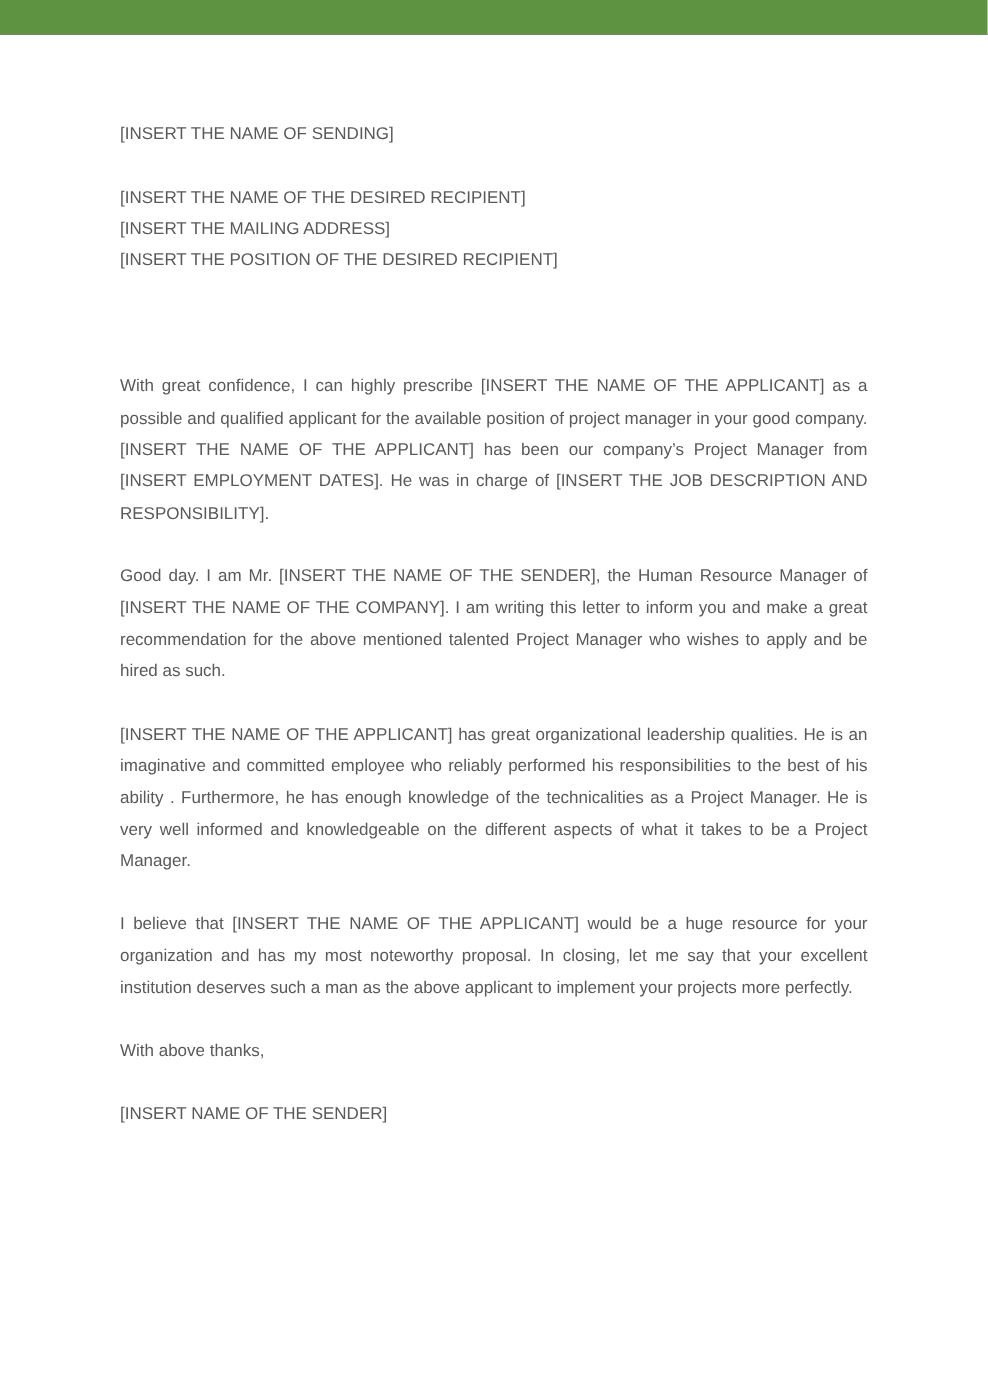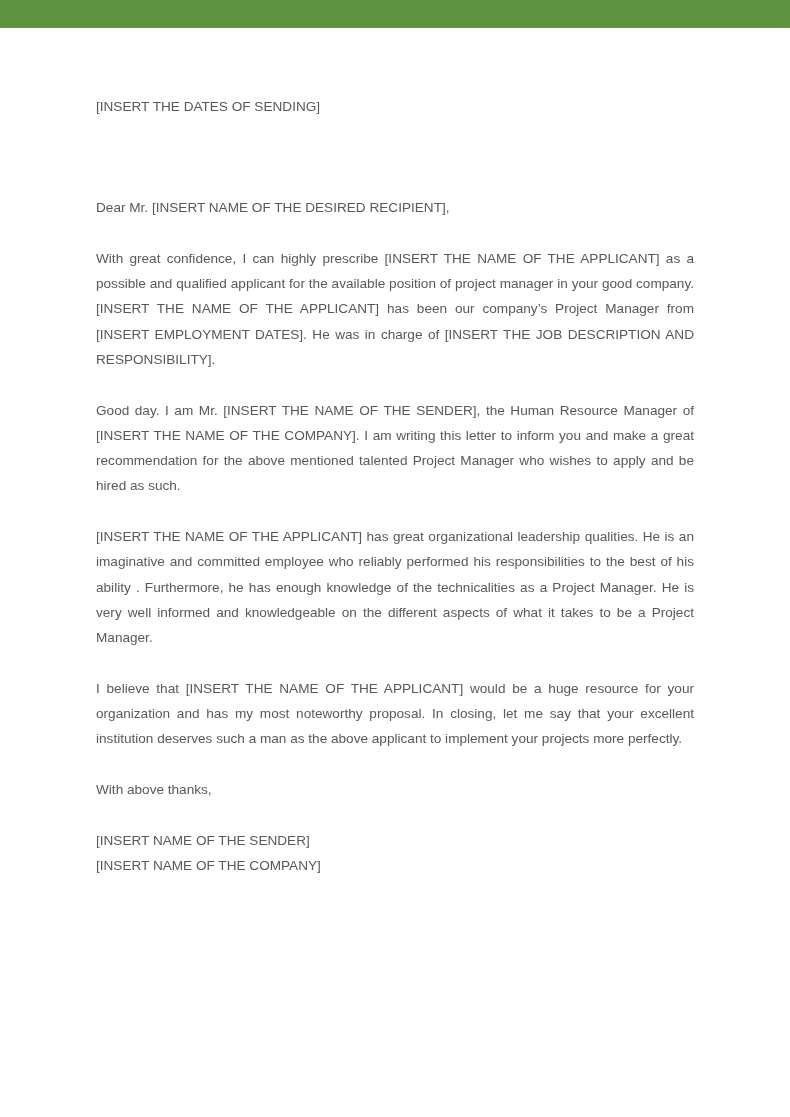--- a/index.html
+++ b/index.html
@@ -43,35 +43,38 @@
     }
     .gap { height: 25.3px; }
     .bold { font-weight: bold; }
   </style>
 </head>
 <body>
 
 <div class="top-bar"></div>
 
 <div class="page">
-  <p class="line">[INSERT THE DATES OF SENDING]</p>
+  <p class="line">[INSERT THE NAME OF SENDING]</p>
+  <div class="gap"></div>
+
+  <div>
+    <p class="line">[INSERT THE NAME OF THE DESIRED RECIPIENT]</p>
+    <p class="line">[INSERT THE MAILING ADDRESS]</p>
+    <p class="line">[INSERT THE POSITION OF THE DESIRED RECIPIENT]</p>
+  </div>
   <div class="gap"></div>
 
   <div class="gap"></div>
 
-  <div class="gap"></div>
-
-  <p class="line">Dear Mr. [INSERT NAME OF THE DESIRED RECIPIENT],</p>
   <div class="gap"></div>
 
   <p class="para">With great confidence, I can highly prescribe [INSERT THE NAME OF THE APPLICANT] as a possible and qualified applicant for the available position of project manager in your good company. [INSERT THE NAME OF THE APPLICANT] has been our company’s Project Manager from [INSERT EMPLOYMENT DATES]. He was in charge of [INSERT THE JOB DESCRIPTION AND RESPONSIBILITY].</p>
   <p class="para">Good day. I am Mr. [INSERT THE NAME OF THE SENDER], the Human Resource Manager of [INSERT THE NAME OF THE COMPANY]. I am writing this letter to inform you and make a great recommendation for the above mentioned talented Project Manager who wishes to apply and be hired as such.</p>
   <p class="para">[INSERT THE NAME OF THE APPLICANT] has great organizational leadership qualities. He is an imaginative and committed employee who reliably performed his responsibilities to the best of his ability . Furthermore, he has enough knowledge of the technicalities as a Project Manager. He is very well informed and knowledgeable on the different aspects of what it takes to be a Project Manager.</p>
   <p class="para">I believe that [INSERT THE NAME OF THE APPLICANT] would be a huge resource for your organization and has my most noteworthy proposal. In closing, let me say that your excellent institution deserves such a man as the above applicant to implement your projects more perfectly.</p>
 
   <p class="line">With above thanks,</p>
   <div class="gap"></div>
 
   <div>
     <p class="line">[INSERT NAME OF THE SENDER]</p>
-    <p class="line">[INSERT NAME OF THE COMPANY]</p>
   </div>
 </div>
 
 </body></html>

